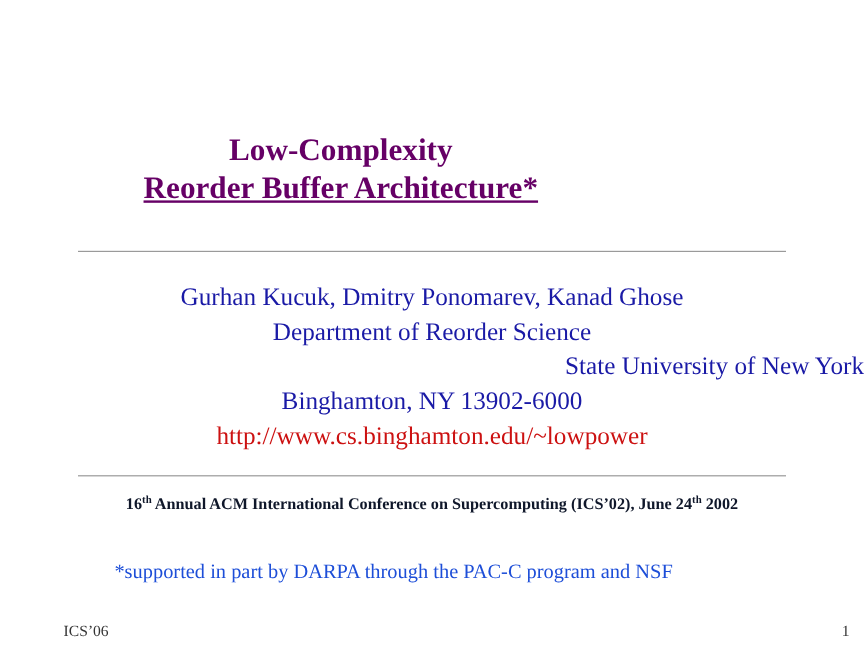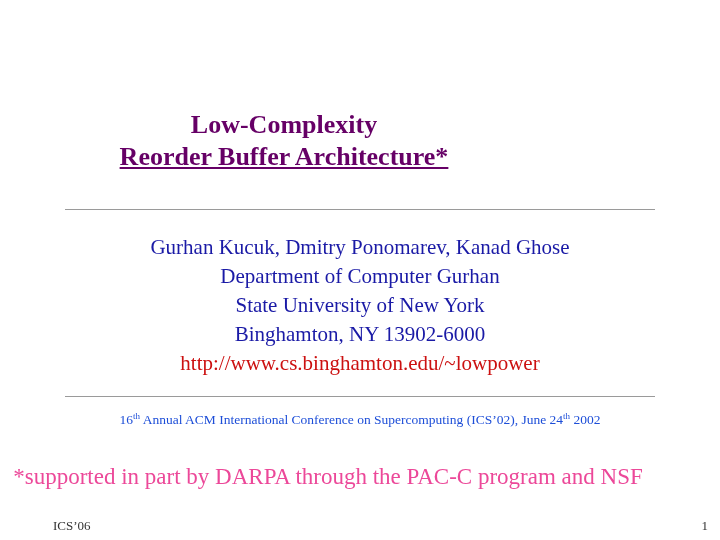--- a/index.html
+++ b/index.html
@@ -9,39 +9,39 @@
            font-weight:bold; font-size:26px; line-height:30px; }
   .t1 { top:110px; }
   .t2 { top:142px;text-decoration:underline; }
   .rule { position:absolute; left:65px; width:590px; height:0; border-top:1px solid #9a9a9a; }
   .r1 { top:209px; }
   .r2 { top:396px; }
   .blue { position:absolute; left:0; width:720px; text-align:center; color:#1a1aa6;
           font-size:21px; line-height:28px; }
   .red { position:absolute; left:0; width:720px; text-align:center; color:#cc1111;
          font-size:21px; line-height:28px; }
-  .conf { position:absolute; left:0; width:720px; top:411px; text-align:center; color:#1d4ed8;
-          font-weight:normal; font-size:13.5px; line-height:18px; }
+  .conf { position:absolute; left:0; width:720px; top:411px; text-align:center; color:#0f172a;
+          font-weight:bold; font-size:13.5px; line-height:18px; }
   .conf sup { font-size:9px; line-height:0; vertical-align:5px; }
-  .note { position:absolute; left:0; width:656px; top:466px; text-align:center; color:#ec4899;
-          font-size:23px; line-height:22px; }
+  .note { position:absolute; left:0; width:656px; top:466px; text-align:center; color:#1d4ed8;
+          font-size:17px; line-height:22px; }
   .foot-left { position:absolute; left:53px; top:518px; font-size:13px; color:#333; }
   .foot-right { position:absolute; right:12px; top:518px; font-size:13px; color:#333; }
 </style>
 </head>
 <body>
 
 <div class="title t1">Low-Complexity</div>
 <div class="title t2">Reorder Buffer Architecture*</div>
 
 <div class="rule r1"></div>
 
 <div class="blue" style="top:233px;">Gurhan Kucuk, Dmitry Ponomarev, Kanad Ghose</div>
-<div class="blue" style="top:262px;">Department of Computer Gurhan</div>
-<div class="blue" style="top:291px;">State University of New York</div>
+<div class="blue" style="top:262px;">Department of Reorder Science</div>
+<div class="blue" style="top:291px;text-align:right;">State University of New York</div>
 <div class="blue" style="top:320px;text-align:center;">Binghamton, NY 13902-6000</div>
 <div class="red" style="top:349px;">http://www.cs.binghamton.edu/~lowpower</div>
 
 <div class="rule r2"></div>
 
 <div class="conf"><span>16</span><sup>th</sup><span> Annual ACM International Conference on Supercomputing (ICS’02), June 24</span><sup>th</sup><span> 2002</span></div>
 
 <div class="note">*supported in part by DARPA through the PAC-C program and NSF</div>
 
 <div class="foot-left">ICS’06</div>

